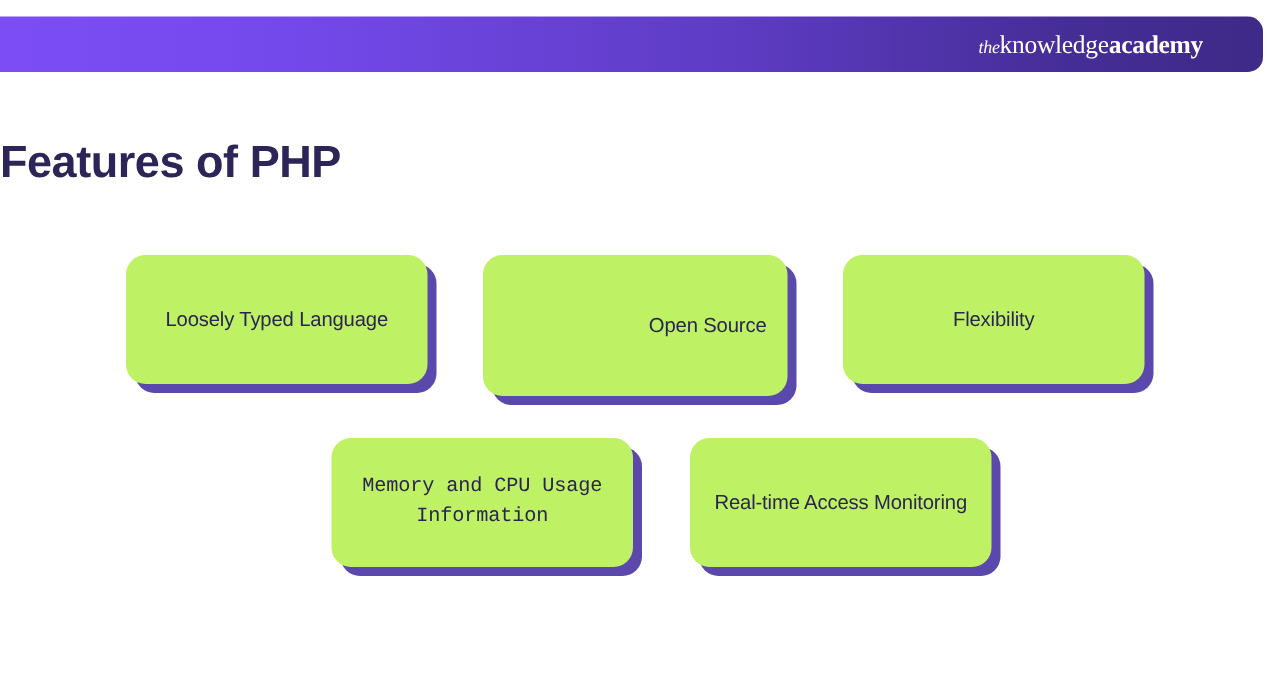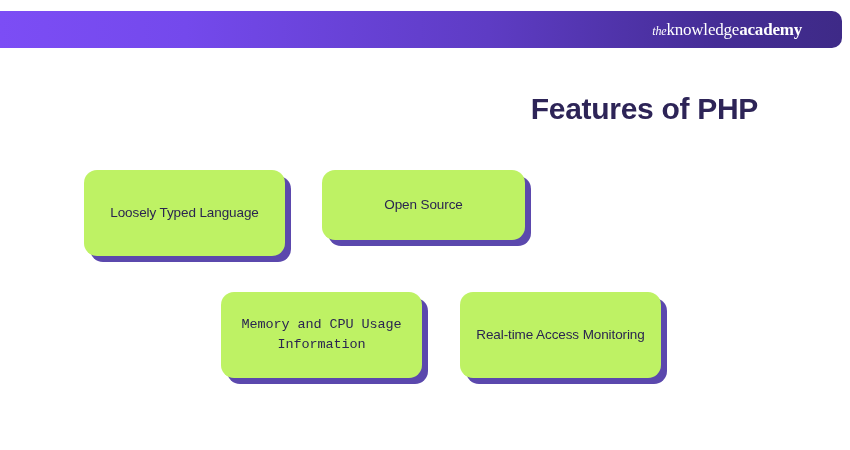--- a/index.html
+++ b/index.html
@@ -50,21 +50,21 @@
   .logo .logo-academy {
     font-weight: bold;
   }
 
   
   .page-title {
     position: absolute;
     left: 0;
     top: 89px;
     width: 758px;
-    text-align: right;
+    text-align: left;
     font-size: 30px;
     font-weight: bold;
     color: #2d2457;
     letter-spacing: -0.3px;
     line-height: 40px;
   }
 
   
   .cards-area {
     position: absolute;
@@ -87,21 +87,21 @@
   .card-label {
     font-size: 13.5px;
     color: #2a2550;
     text-align: center;
     line-height: 20px;
     letter-spacing: -0.1px;
   }
 
   
   .card-1 { left: 84px;  top: 170px; width: 201px; height: 86px; }
-  .card-2 { left: 322px; top: 170px; width: 203px; height: 70px; }
+  .card-2 { left: 322px; top: 170px; width: 203px; height: 94px; justify-content: flex-end; }
   .card-3 { left: 562px; top: 170px; width: 201px; height: 86px; }
   
   .card-4 { left: 221px; top: 292px; width: 201px; height: 86px; font-family: Liberation Mono, monospace; }
   .card-5 { left: 460px; top: 292px; width: 201px; height: 86px; align-items: center; }
 </style>
 </head>
 <body>
 
 <div class="header-bar">
   <div class="logo">
@@ -114,20 +114,23 @@
 <div class="cards-area">
 
   <div class="card card-1">
     <span class="card-label">Loosely Typed Language</span>
   </div>
 
   <div class="card card-2">
     <span class="card-label">Open Source</span>
   </div>
 
+  <div class="card card-3">
+    <span class="card-label">Flexibility</span>
+  </div>
 
   <div class="card card-4">
     <span class="card-label">Memory and CPU Usage Information</span>
   </div>
 
   <div class="card card-5">
     <span class="card-label">Real-time Access Monitoring</span>
   </div>
 
 </div>

